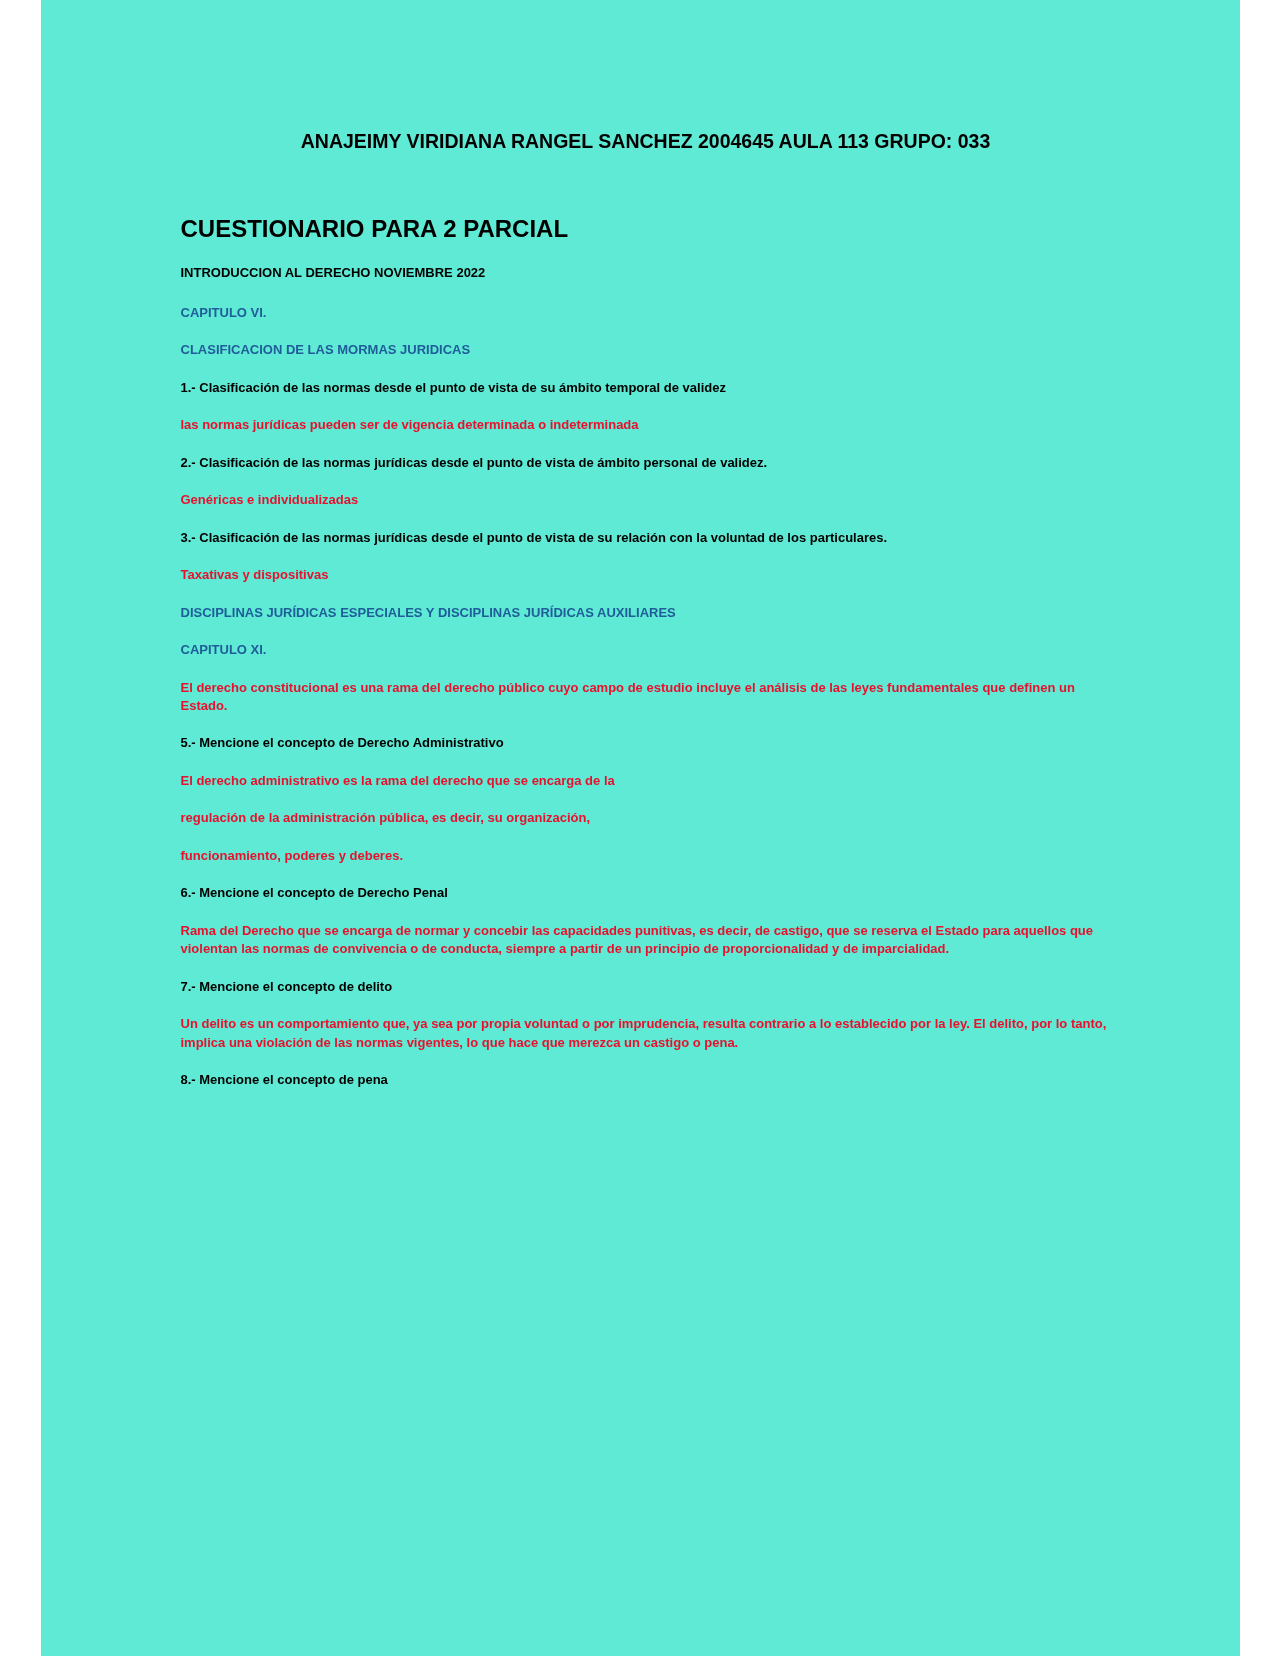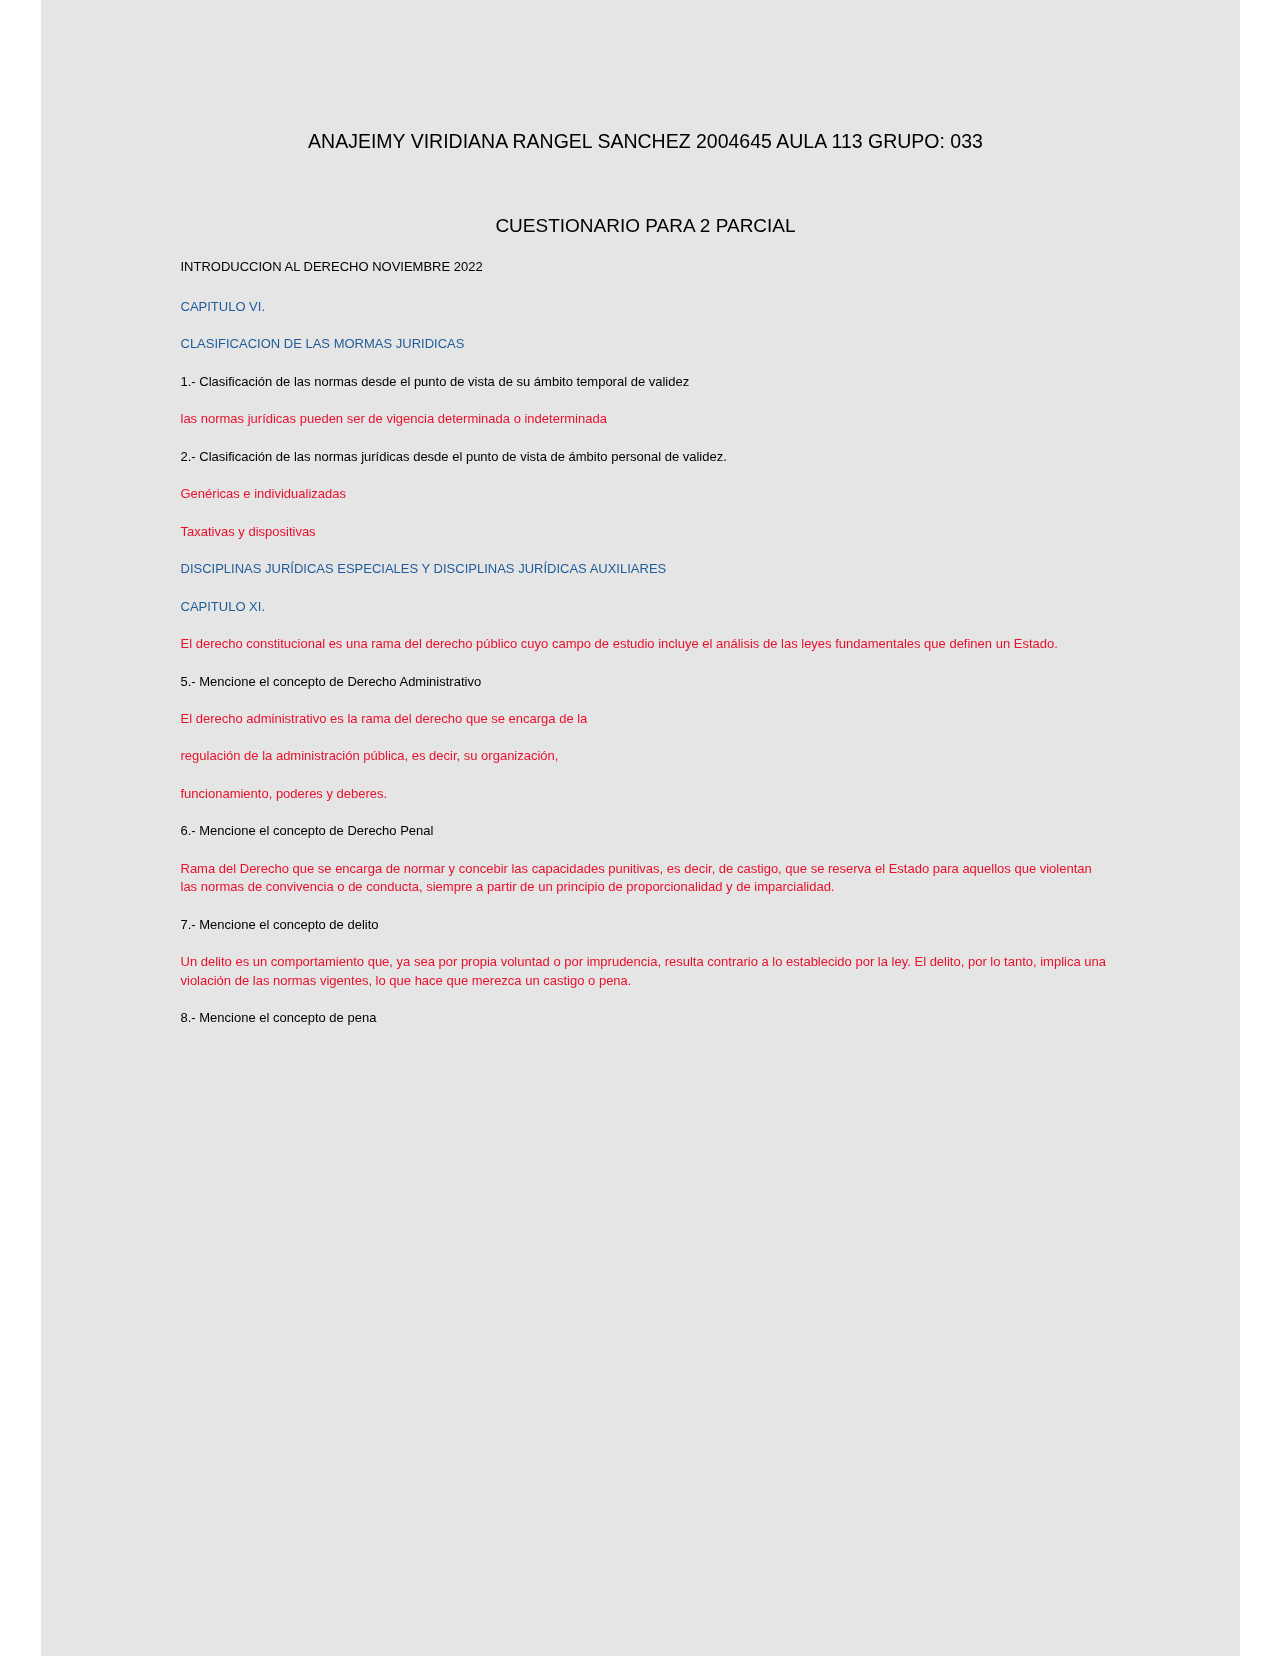--- a/index.html
+++ b/index.html
@@ -4,45 +4,46 @@
 <style>
   html, body {
     margin: 0;
     padding: 0;
     background: #ffffff;
   }
   .page {
     position: relative;
     width: 1199px;
     height: 1656px;
-    background: #e5e5e5;
+    background: #5eead4;
     margin: 0 auto;
     font-family: "Liberation Sans", sans-serif;
     color: #000000;
     box-sizing: border-box;
+    font-weight: bold;
   }
   .content {
     position: absolute;
     left: 140px;
     top: 130px;
     width: 930px;
   }
   p {
     margin: 0 0 19px 0;
     font-size: 13px;
     line-height: 1.42;
   }
   .title-line {
     font-size: 19.5px;
     text-align: center;
     margin-bottom: 62px;
   }
   .sub-line1 {
-    font-size: 19px;
-    text-align: center;
+    font-size: 24px;
+    text-align: left;
     margin-bottom: 22px;
   }
   .sub-line2 {
     font-size: 13px;
     margin-bottom: 24px;
   }
   .blue {
     color: #1f5c99;
   }
   .red {
@@ -64,20 +65,21 @@
 
     <div class="sub-line2">INTRODUCCION AL DERECHO NOVIEMBRE 2022</div>
 
     <div id="blocks">
         <p class="blue">CAPITULO VI.</p>
         <p class="blue">CLASIFICACION DE LAS MORMAS JURIDICAS</p>
         <p class="q">1.- Clasificación de las normas desde el punto de vista de su ámbito temporal de validez</p>
         <p class="red">las normas jurídicas pueden ser de vigencia determinada o indeterminada</p>
         <p class="q">2.- Clasificación de las normas jurídicas desde el punto de vista de ámbito personal de validez.</p>
         <p class="red">Genéricas e individualizadas</p>
+        <p class="q">3.- Clasificación de las normas jurídicas desde el punto de vista de su relación con la voluntad de los particulares.</p>
         <p class="red">Taxativas y dispositivas</p>
         <p class="blue">DISCIPLINAS JURÍDICAS ESPECIALES Y DISCIPLINAS JURÍDICAS AUXILIARES</p>
         <p class="blue">CAPITULO XI.</p>
         <p class="red"> El derecho constitucional es una rama del derecho público cuyo campo de estudio incluye el análisis de las leyes fundamentales que definen un Estado.</p>
         <p class="q">5.- Mencione el concepto de Derecho Administrativo</p>
         <p class="red">El derecho administrativo es la rama del derecho que se encarga de la</p>
         <p class="red">regulación de la administración pública, es decir, su organización,</p>
         <p class="red">funcionamiento, poderes y deberes.</p>
         <p class="q">6.- Mencione el concepto de Derecho Penal</p>
         <p class="red">Rama del Derecho que se encarga de normar y concebir las capacidades punitivas, es decir, de castigo, que se reserva el Estado para aquellos que violentan las normas de convivencia o de conducta, siempre a partir de un principio de proporcionalidad y de imparcialidad.</p>

